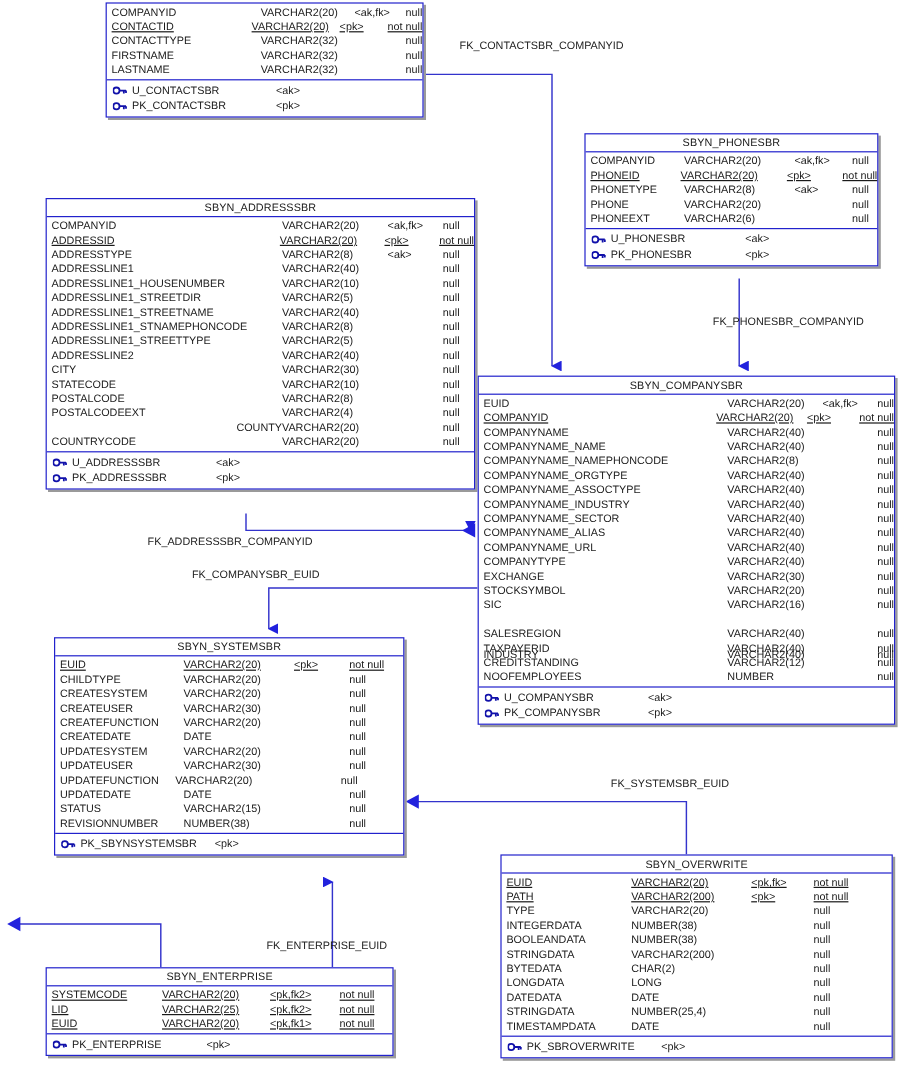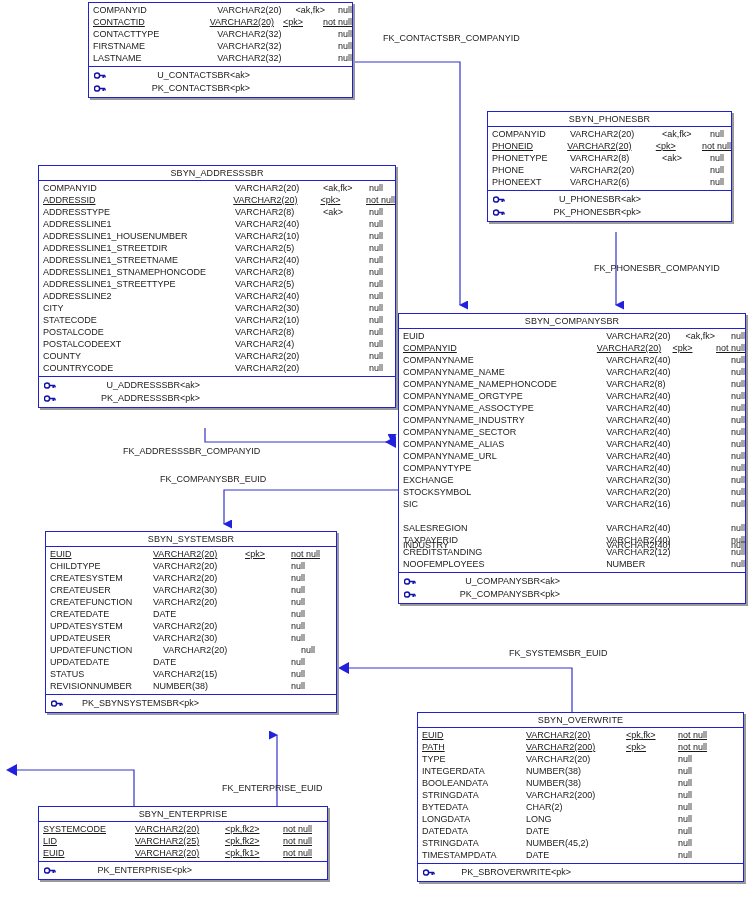--- a/index.html
+++ b/index.html
@@ -53,21 +53,20 @@
   .c-null{display:inline-block;}
   .u{text-decoration:underline;}
 
   .keyrow{
     display:flex;
     align-items:center;
     height:13px;
     line-height:13px;
     padding-left:5px;
     white-space:nowrap;
-    text-align:right;
   }
   .keyicon{
     width:12px;height:9px;
     margin-right:4px;
     flex:0 0 auto;
     position:relative;
     display:inline-block;
   }
   .keyicon svg{display:block;}
   .k-name{display:inline-block;}
@@ -359,21 +358,21 @@
           <span class="c-key" style="width: 46px;"></span>
           <span class="c-null">null</span>
         </div>
         <div class="col">
           <span class="c-name" style="width: 192px;">POSTALCODEEXT</span>
           <span class="c-type" style="width: 88px;">VARCHAR2(4)</span>
           <span class="c-key" style="width: 46px;"></span>
           <span class="c-null">null</span>
         </div>
         <div class="col">
-          <span class="c-name" style="width: 192px;">COUNTY</span>
+          <span class="c-name" style="width: 192px; text-align: right;">COUNTY</span>
           <span class="c-type" style="width: 88px;">VARCHAR2(20)</span>
           <span class="c-key" style="width: 46px;"></span>
           <span class="c-null">null</span>
         </div>
         <div class="col">
           <span class="c-name" style="width: 192px;">COUNTRYCODE</span>
           <span class="c-type" style="width: 88px;">VARCHAR2(20)</span>
           <span class="c-key" style="width: 46px;"></span>
           <span class="c-null">null</span>
         </div>
@@ -603,21 +602,21 @@
           <span class="c-key" style="width: 46px;"></span>
           <span class="c-null">null</span>
         </div>
         <div class="col">
           <span class="c-name" style="width: 103px;">UPDATEUSER</span>
           <span class="c-type" style="width: 92px;">VARCHAR2(30)</span>
           <span class="c-key" style="width: 46px;"></span>
           <span class="c-null">null</span>
         </div>
         <div class="col">
-          <span class="c-name" style="width: 113px;">UPDATEFUNCTION</span>
+          <span class="c-name" style="width: 96px;">UPDATEFUNCTION</span>
           <span class="c-type" style="width: 92px;">VARCHAR2(20)</span>
           <span class="c-key" style="width: 46px;"></span>
           <span class="c-null">null</span>
         </div>
         <div class="col">
           <span class="c-name" style="width: 103px;">UPDATEDATE</span>
           <span class="c-type" style="width: 92px;">DATE</span>
           <span class="c-key" style="width: 46px;"></span>
           <span class="c-null">null</span>
         </div>
@@ -702,21 +701,21 @@
           <span class="c-null">null</span>
         </div>
         <div class="col">
           <span class="c-name" style="width: 104px;">DATEDATA</span>
           <span class="c-type" style="width: 100px;">DATE</span>
           <span class="c-key" style="width: 52px;"></span>
           <span class="c-null">null</span>
         </div>
         <div class="col">
           <span class="c-name" style="width: 104px;">STRINGDATA</span>
-          <span class="c-type" style="width: 100px;">NUMBER(45,2)</span>
+          <span class="c-type" style="width: 100px;">NUMBER(25,4)</span>
           <span class="c-key" style="width: 52px;"></span>
           <span class="c-null">null</span>
         </div>
         <div class="col">
           <span class="c-name" style="width: 104px;">TIMESTAMPDATA</span>
           <span class="c-type" style="width: 100px;">DATE</span>
           <span class="c-key" style="width: 52px;"></span>
           <span class="c-null">null</span>
         </div>
       </div>

